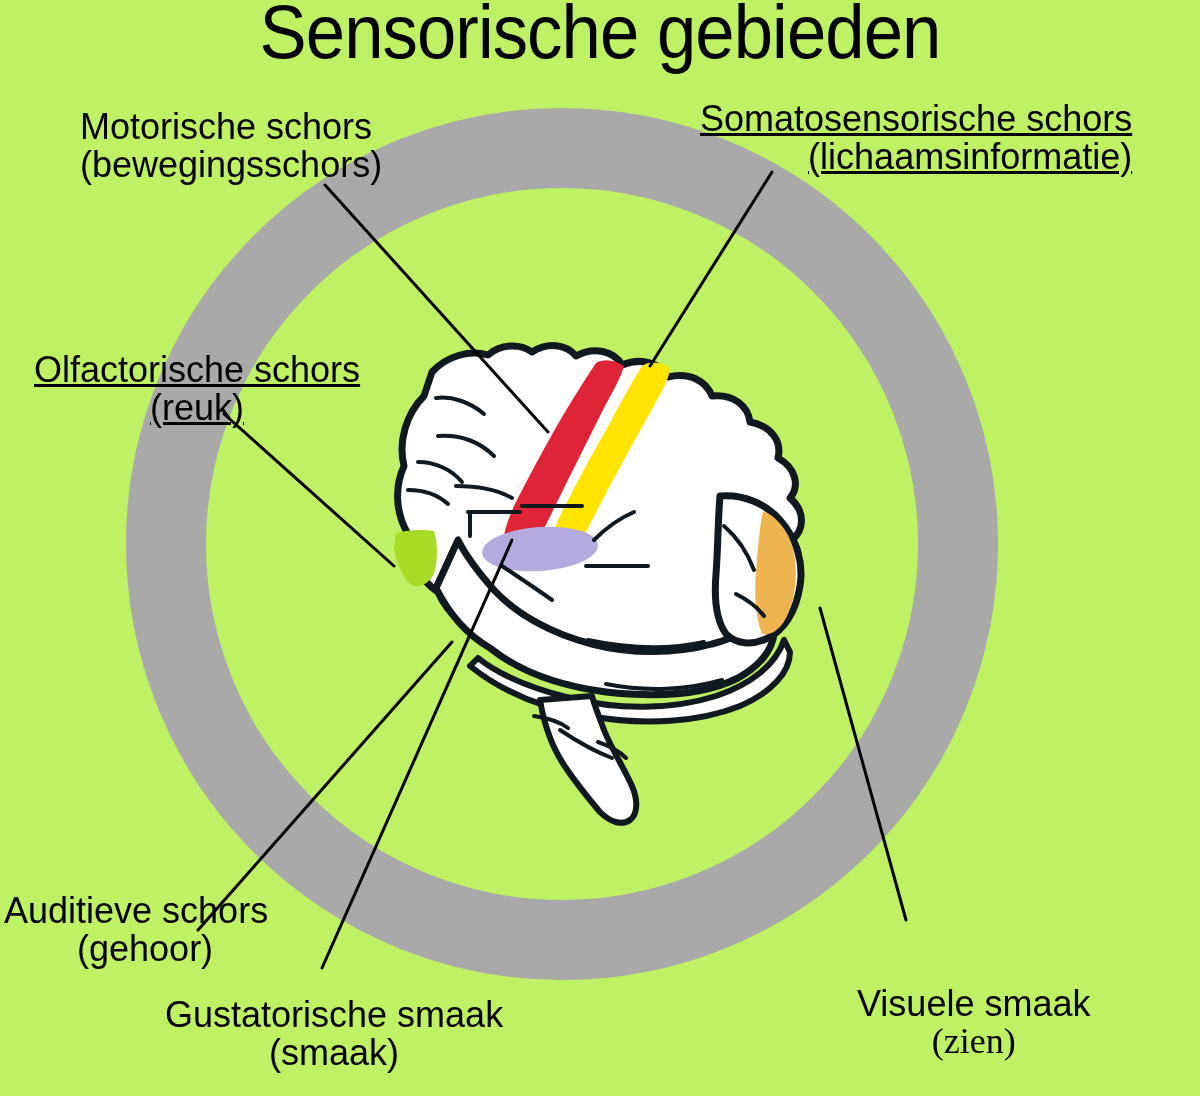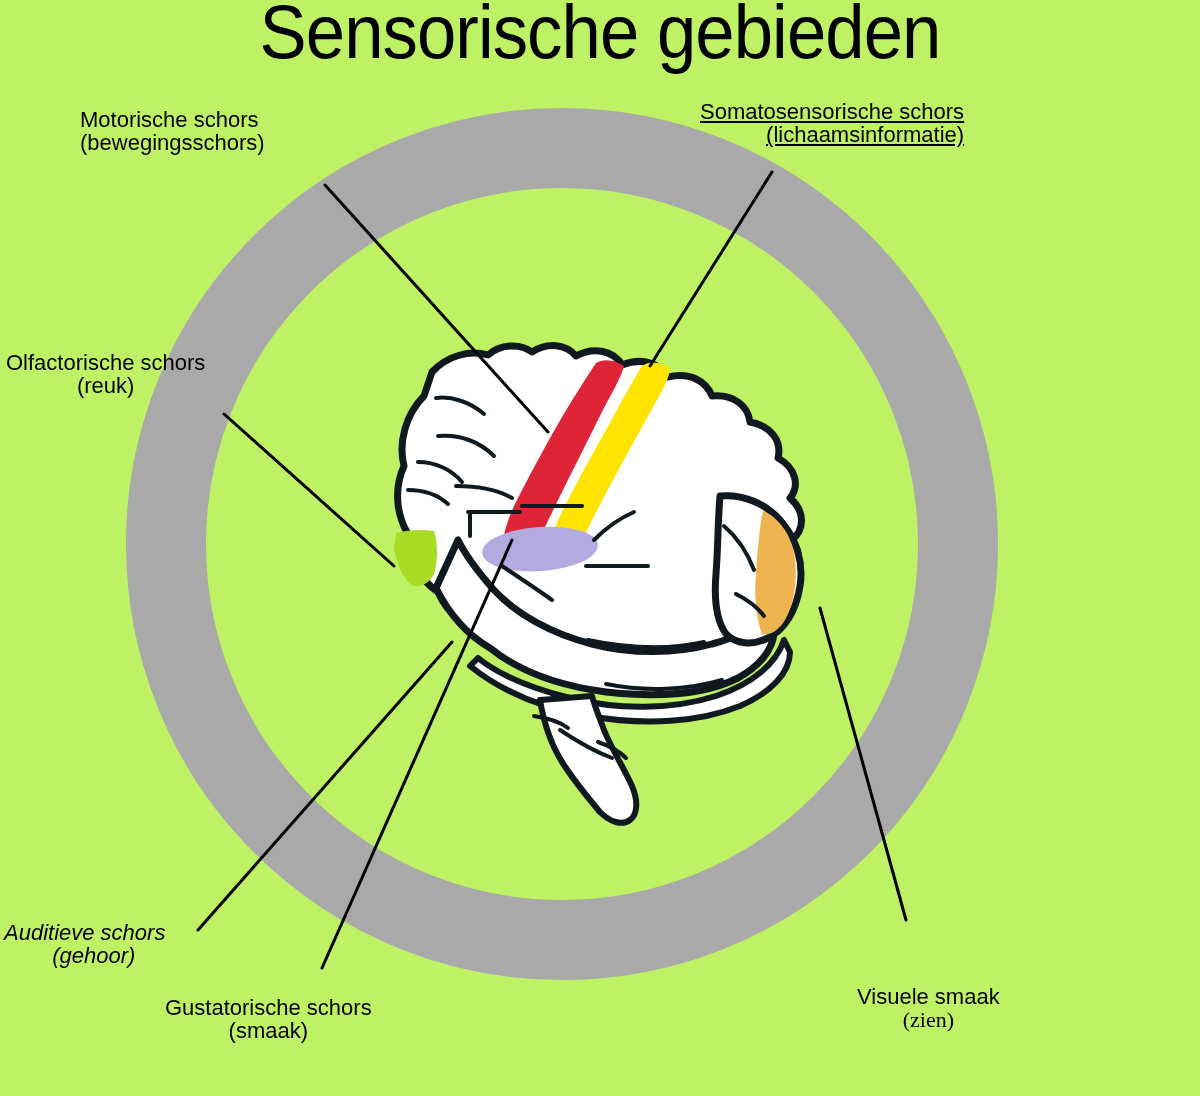--- a/index.html
+++ b/index.html
@@ -33,30 +33,30 @@
     text-align: center;
     font-size: 76px;
     line-height: 1.0;
     font-weight: normal;
     letter-spacing: -1px;
     transform: scaleX(0.93);
     white-space: nowrap;
   }
   .label {
     position: absolute;
-    font-size: 22px;
+    font-size: 36px;
     line-height: 1.05;
     white-space: nowrap;
   }
   .label .ln1 { display: block; }
   .label .ln2 { display: block; }
   .lbl-motor      { left: 80px;  top: 108px; text-align: left; }
   .lbl-somato     { left: 700px; top: 100px; text-align: center; text-decoration: underline; }
-  .lbl-olfact     { left: 6px;  top: 351px; text-align: center; }
-  .lbl-auditive   { left: 4px;   top: 921px; text-align: left; font-style: italic; }
+  .lbl-olfact     { left: 34px;  top: 351px; text-align: center; text-decoration: underline; }
+  .lbl-auditive   { left: 4px;   top: 892px; text-align: left; }
   .lbl-gustat     { left: 165px; top: 996px; text-align: center; }
   .lbl-visual     { left: 857px; top: 985px; text-align: center; }
   .lbl-motor  .ln2 { text-align: right; }
   .lbl-somato .ln2 { text-align: right; }
   .lbl-olfact .ln2 { }
   .lbl-auditive .ln2 { text-align: center; padding-left: 18px; }
   .lbl-gustat .ln2 { text-align: center; }
   .lbl-visual .ln2 { text-align: center; font-family: Liberation Serif, serif; }
 </style>
 </head>
@@ -212,21 +212,21 @@
     <span class="ln1">Olfactorische schors</span>
     <span class="ln2">(reuk)</span>
   </div>
 
   <div class="label lbl-auditive">
     <span class="ln1">Auditieve schors</span>
     <span class="ln2">(gehoor)</span>
   </div>
 
   <div class="label lbl-gustat">
-    <span class="ln1">Gustatorische schors</span>
+    <span class="ln1">Gustatorische smaak</span>
     <span class="ln2">(smaak)</span>
   </div>
 
   <div class="label lbl-visual">
     <span class="ln1">Visuele smaak</span>
     <span class="ln2">(zien)</span>
   </div>
 
 </div>
 

